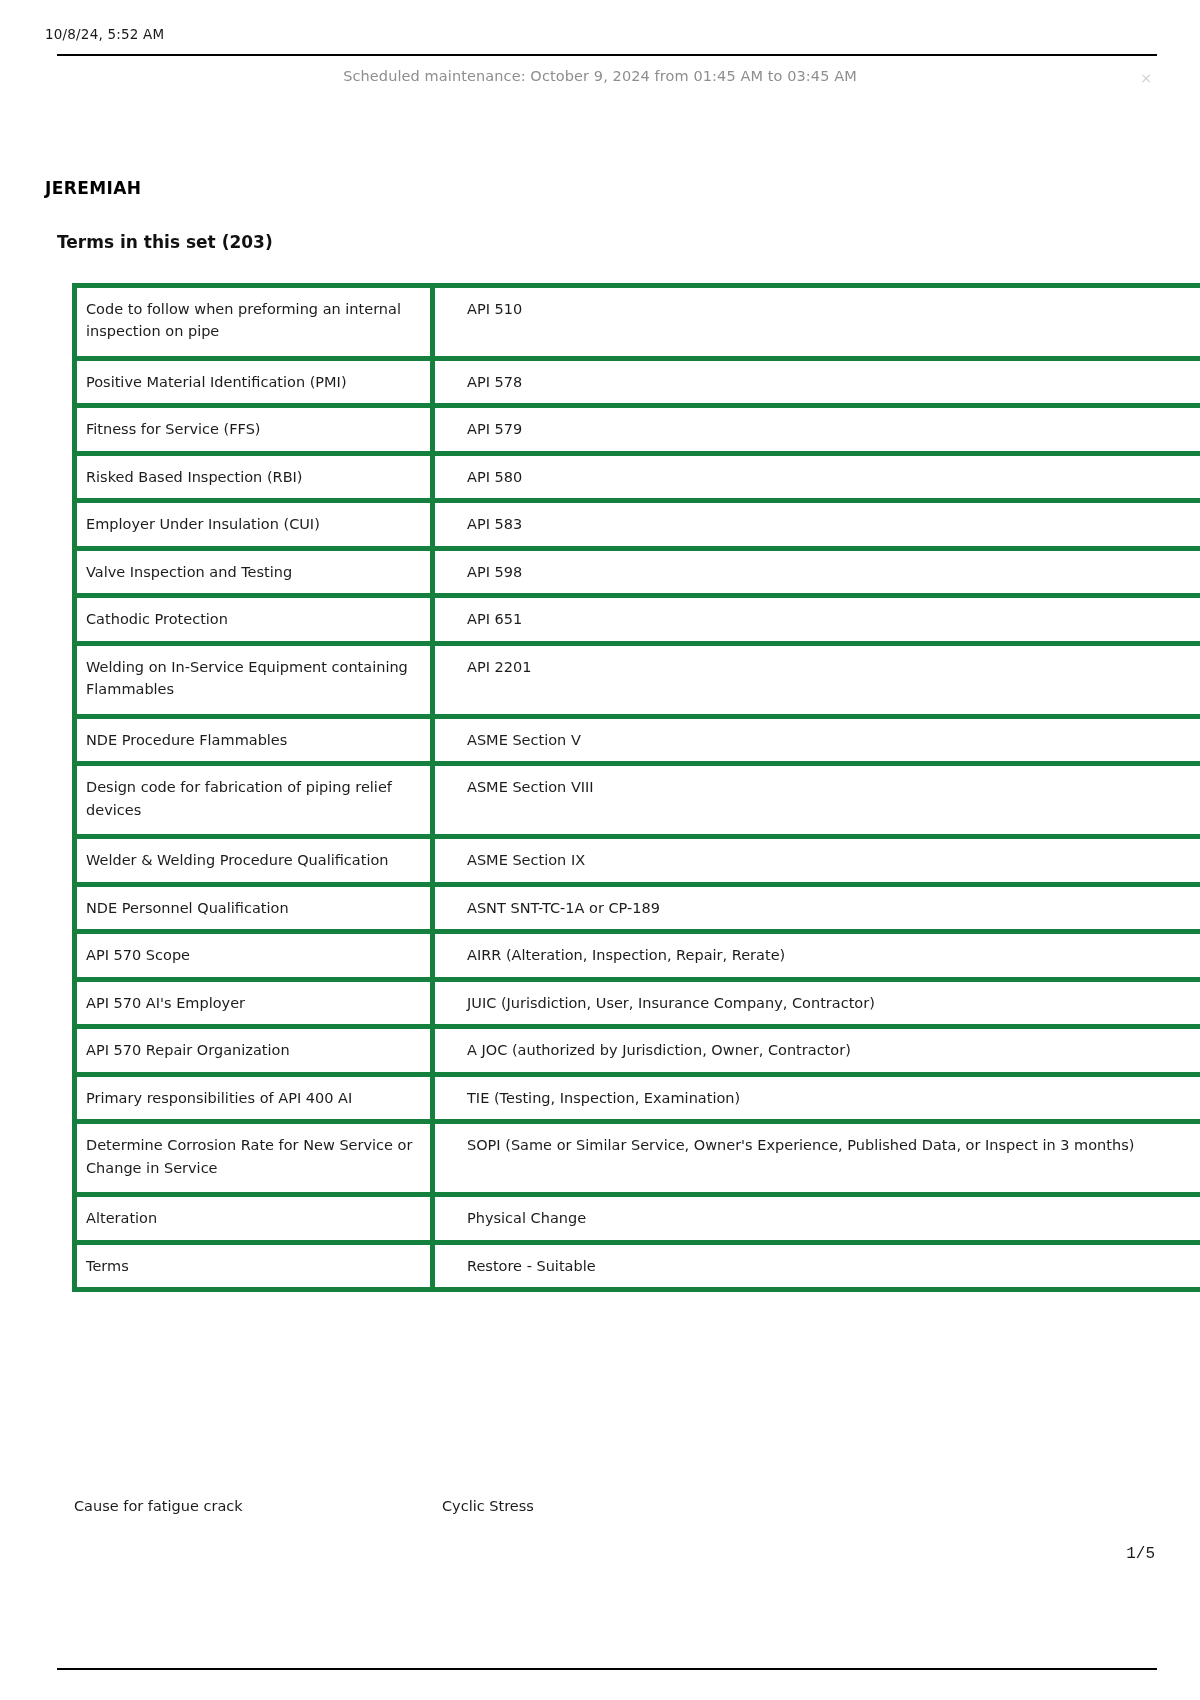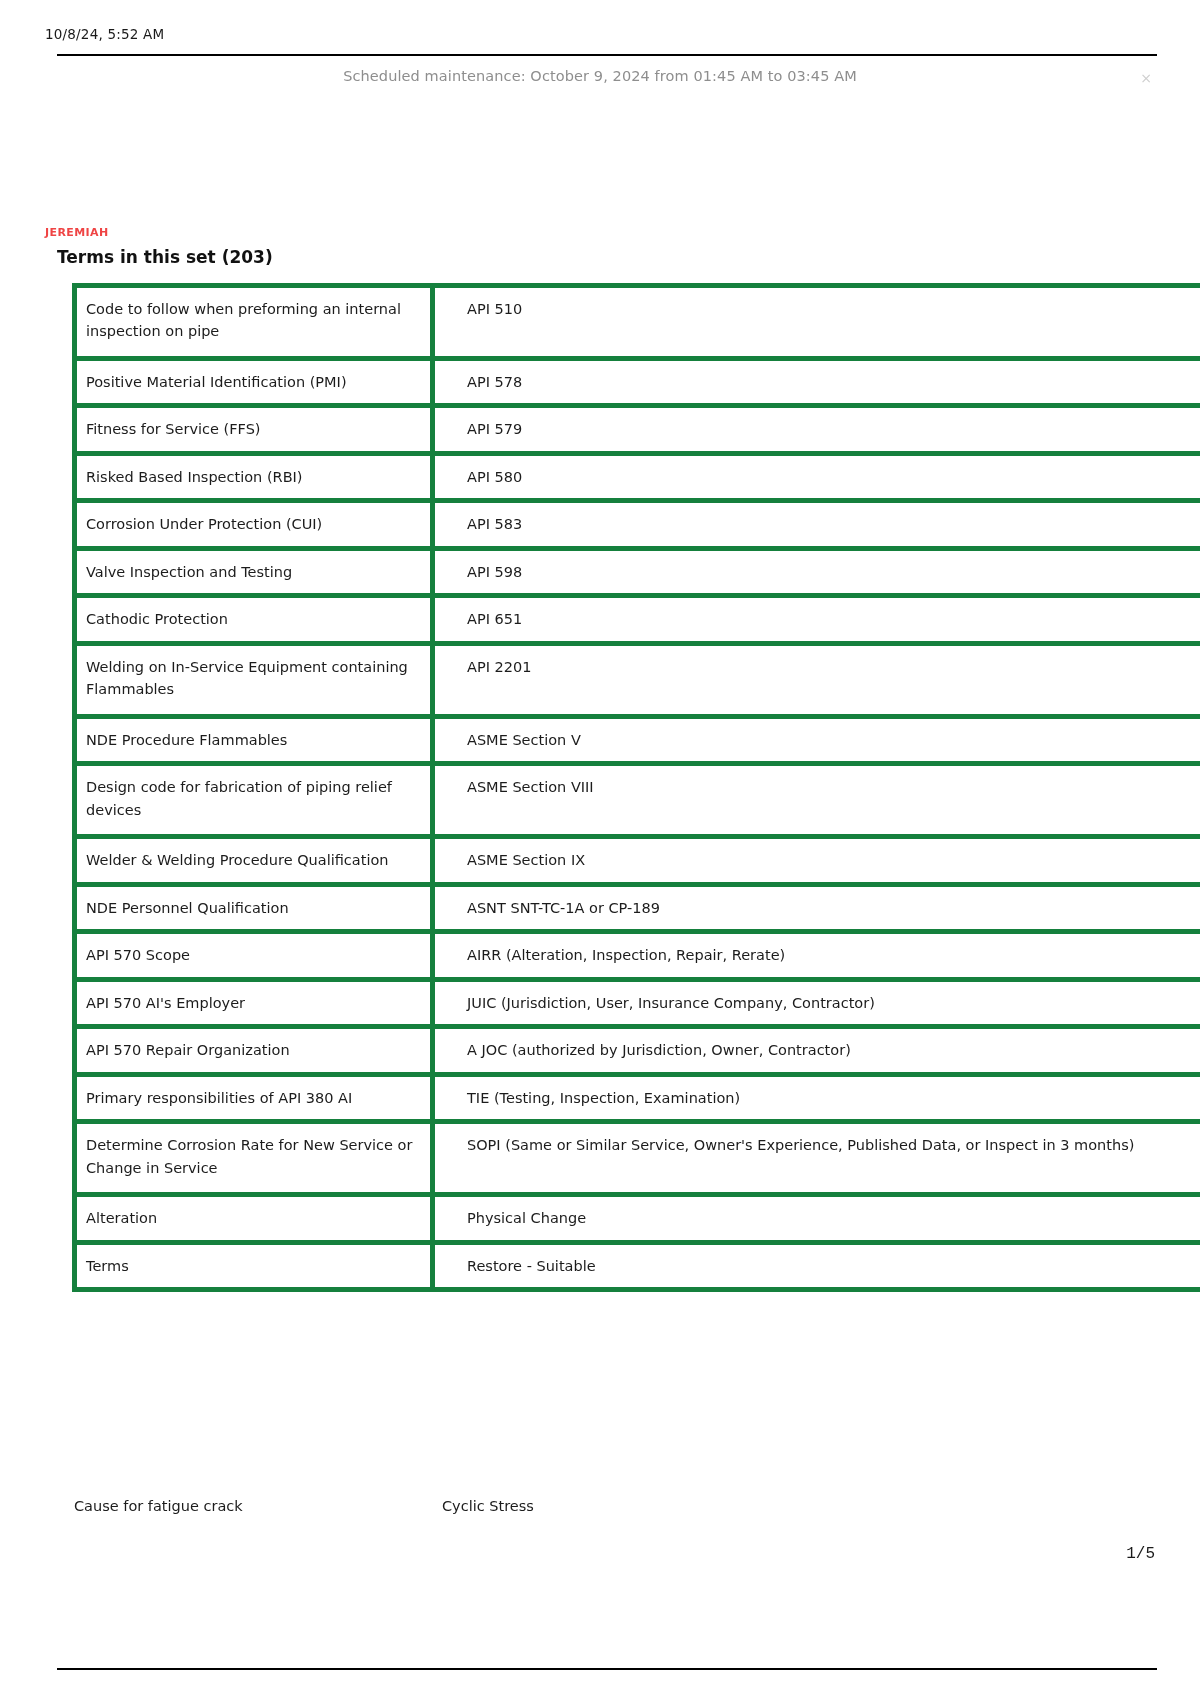--- a/index.html
+++ b/index.html
@@ -65,34 +65,32 @@
     text-align: center;
     font-size: 31px;
     font-weight: bold;
     color: #0b0b0b;
     letter-spacing: 0.3px;
   }
   .username {
     position: absolute;
     top: 178px;
     left: 45px;
-    font-size: 11px;
+    font-size: 17px;
     font-weight: bold;
-    color: #ef4444;
+    color: #000000;
     letter-spacing: 0.4px;
-    margin-top: 48px;
   }
   .terms-count {
     position: absolute;
     top: 232px;
     left: 57px;
     font-size: 17px;
     font-weight: bold;
     color: #111111;
-    margin-top: 15px;
   }
   table.terms {
     position: absolute;
     top: 283px;
     left: 72px;
     width: 1085px;
     border-collapse: collapse;
     table-layout: fixed;
   }
   table.terms td {
@@ -174,21 +172,21 @@
       </tr>
       <tr>
         <td class="term">Fitness for Service (FFS)</td>
         <td class="def">API 579</td>
       </tr>
       <tr>
         <td class="term">Risked Based Inspection (RBI)</td>
         <td class="def">API 580</td>
       </tr>
       <tr>
-        <td class="term">Corrosion Under Protection (CUI)</td>
+        <td class="term">Employer Under Insulation (CUI)</td>
         <td class="def">API 583</td>
       </tr>
       <tr>
         <td class="term">Valve Inspection and Testing</td>
         <td class="def">API 598</td>
       </tr>
       <tr>
         <td class="term">Cathodic Protection</td>
         <td class="def">API 651</td>
       </tr>
@@ -218,21 +216,21 @@
       </tr>
       <tr>
         <td class="term">API 570 AI's Employer</td>
         <td class="def">JUIC (Jurisdiction, User, Insurance Company, Contractor)</td>
       </tr>
       <tr>
         <td class="term">API 570 Repair Organization</td>
         <td class="def">A JOC (authorized by Jurisdiction, Owner, Contractor)</td>
       </tr>
       <tr>
-        <td class="term">Primary responsibilities of API 380 AI</td>
+        <td class="term">Primary responsibilities of API 400 AI</td>
         <td class="def">TIE (Testing, Inspection, Examination)</td>
       </tr>
       <tr class="tall">
         <td class="term">Determine Corrosion Rate for New Service or Change in Service</td>
         <td class="def">SOPI (Same or Similar Service, Owner's Experience, Published Data, or Inspect in 3 months)</td>
       </tr>
       <tr>
         <td class="term">Alteration</td>
         <td class="def">Physical Change</td>
       </tr>

